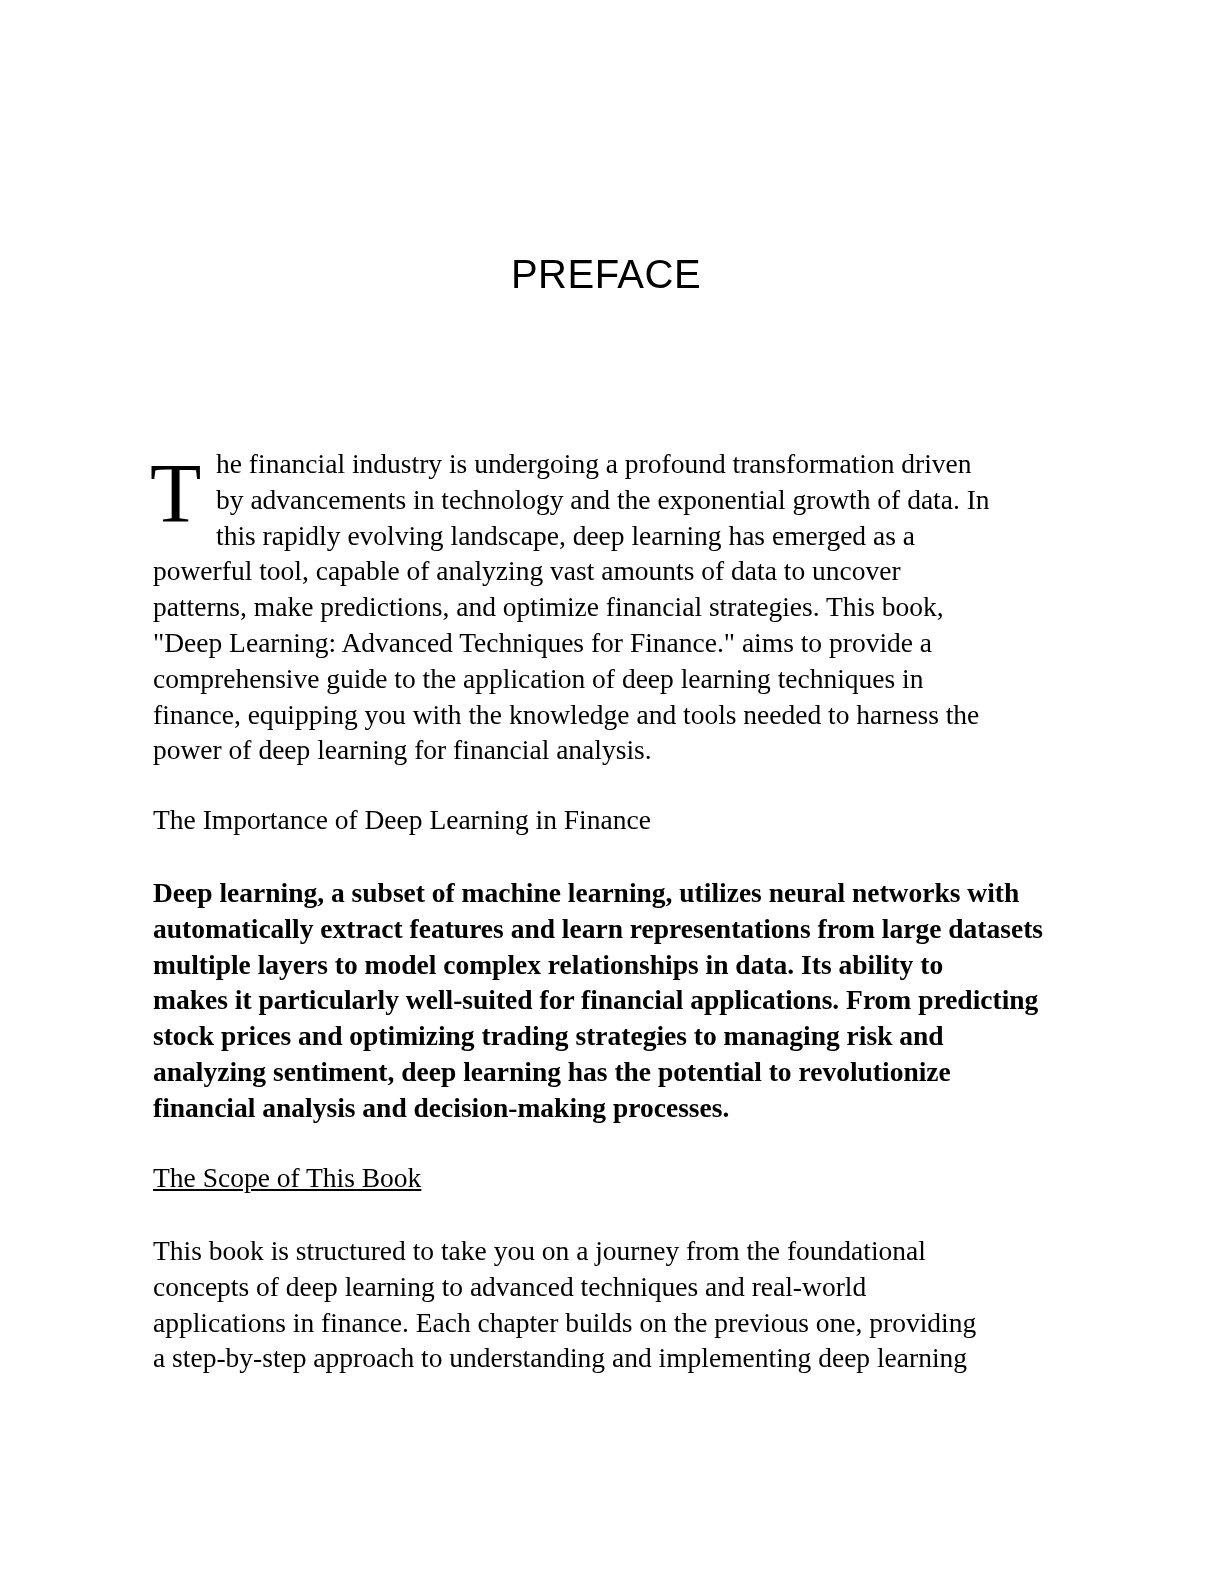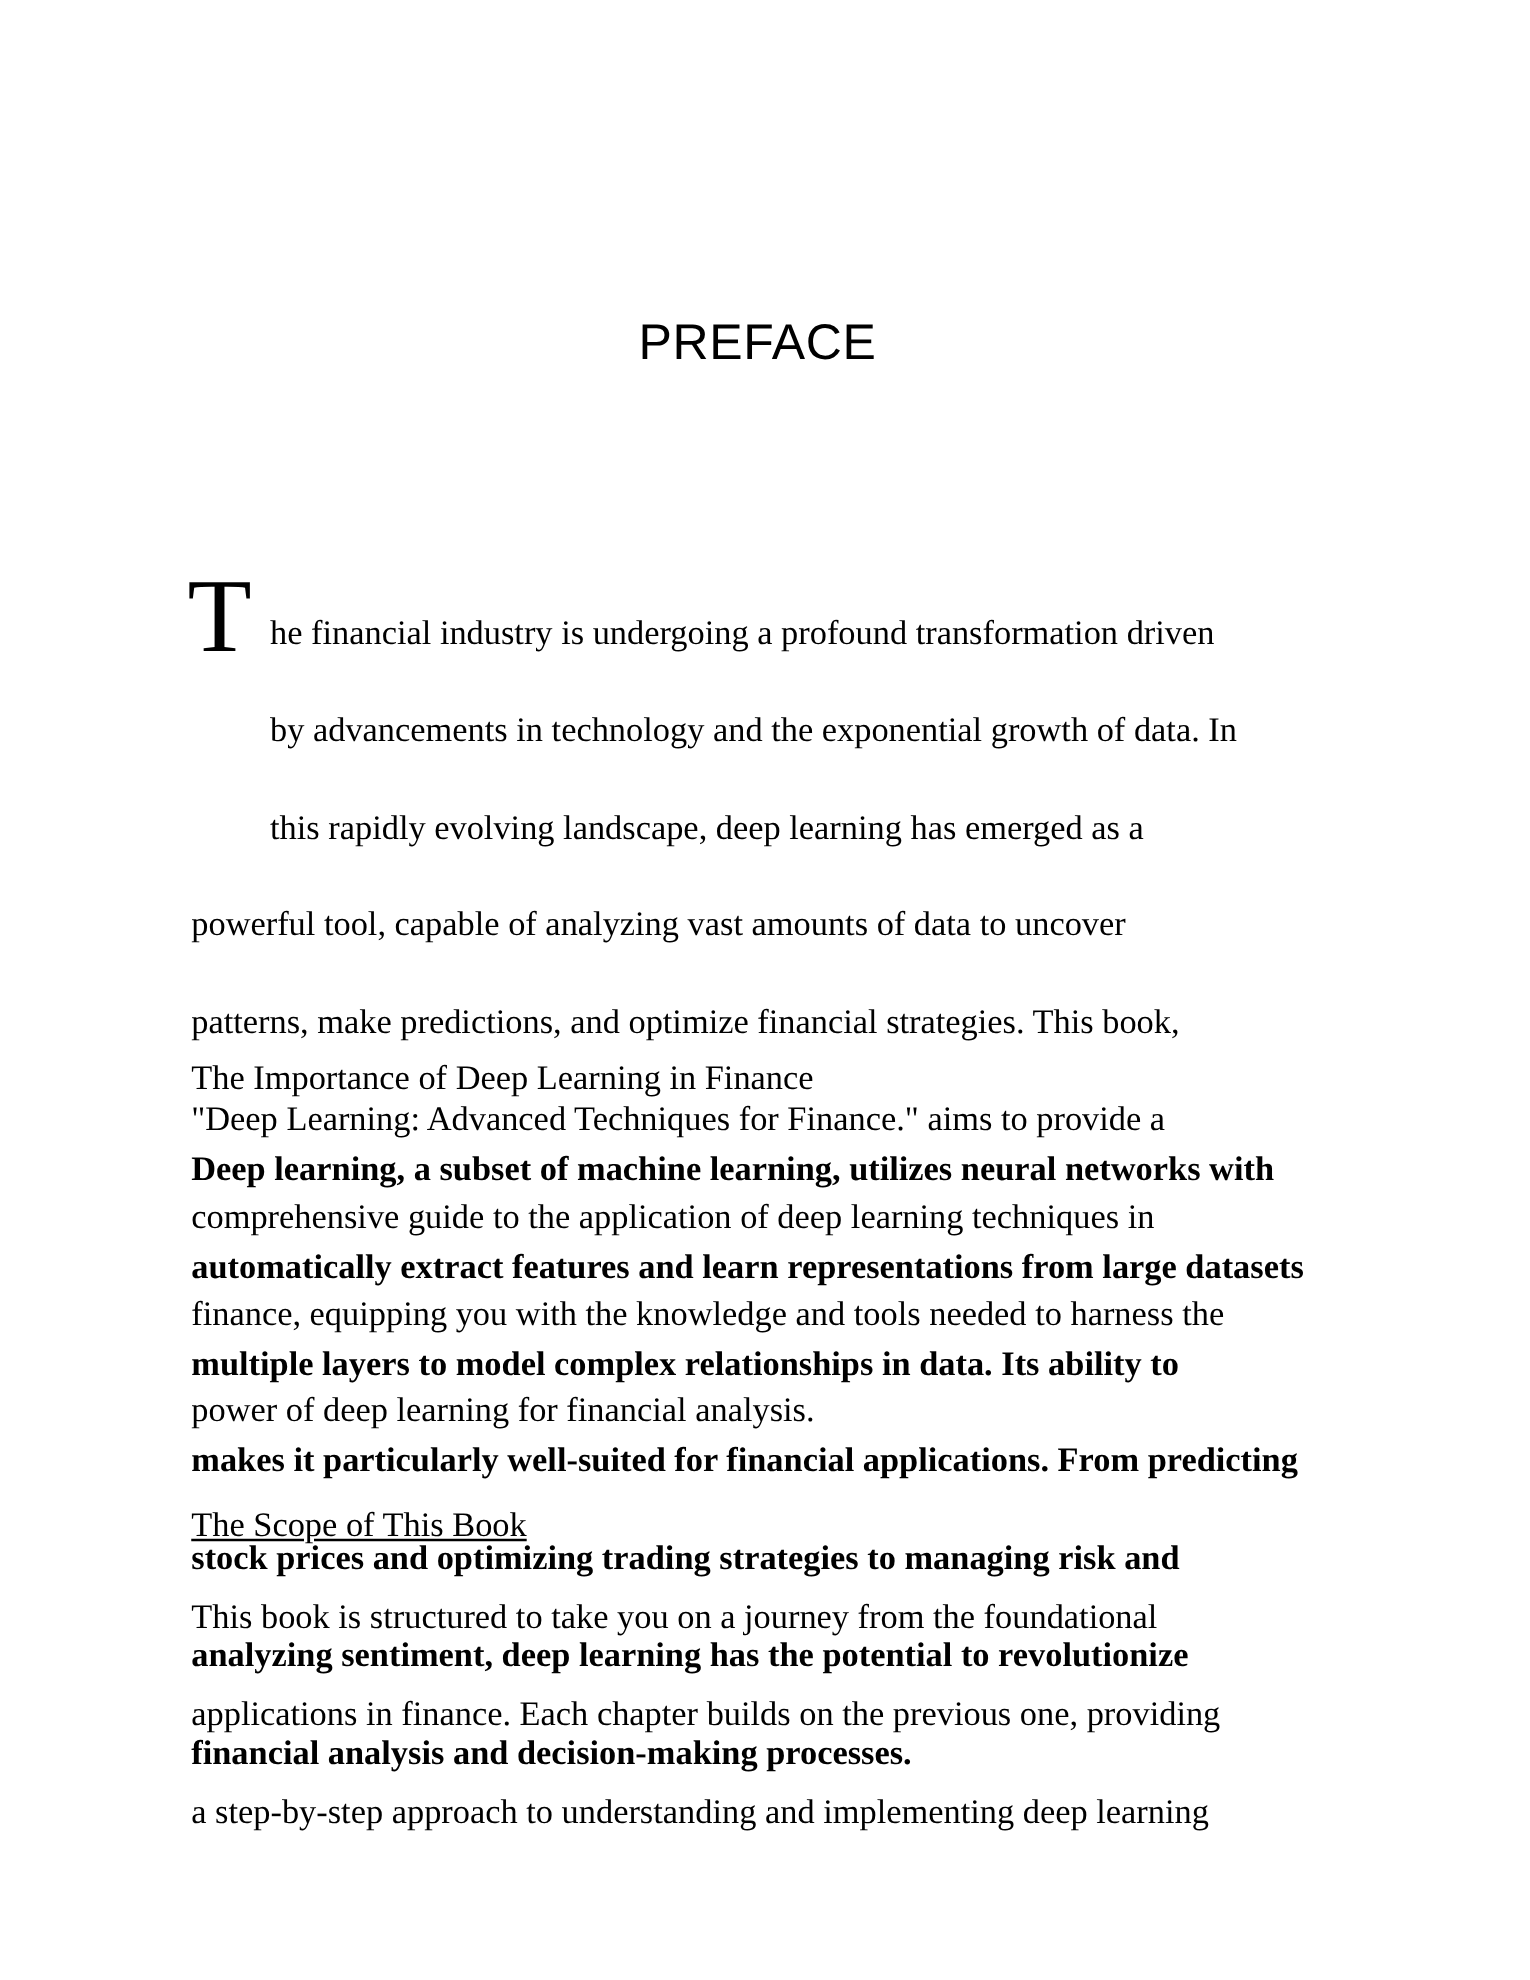--- a/index.html
+++ b/index.html
@@ -5,21 +5,21 @@
   html, body { margin: 0; padding: 0; background: #ffffff; }
   body { width: 1224px; height: 1584px; position: relative; overflow: hidden; color: #000; }
   .title {
     position: absolute; left: 0; width: 1212px; top: 252px; text-align: center;
     font-family: "Liberation Sans", sans-serif; font-size: 40px; letter-spacing: 0.5px;
   }
   .body-text {
     position: absolute; left: 153px; width: 910px;
     font-family: "Liberation Serif", serif; font-size: 27.5px; line-height: 35.8px;
   }
-  .line { white-space: nowrap; display: block; margin-top: 42px; }
+  .line { white-space: nowrap; display: block; }
   .indent { padding-left: 63px; }
   .dropcap {
     position: absolute; left: 150px; top: 452px;
     font-family: "Liberation Serif", serif; font-size: 84px; line-height: 84px;
   }
 </style>
 </head>
 <body>
 
 <div class="title">PREFACE</div>
@@ -51,15 +51,16 @@
   <span class="line">analyzing sentiment, deep learning has the potential to revolutionize</span>
   <span class="line">financial analysis and decision-making processes.</span>
 </div>
 
 <div class="body-text" style="top:1160px;text-decoration:underline;">
   <span class="line">The Scope of This Book</span>
 </div>
 
 <div class="body-text" style="top:1233px;">
   <span class="line">This book is structured to take you on a journey from the foundational</span>
+  <span class="line">concepts of deep learning to advanced techniques and real-world</span>
   <span class="line">applications in finance. Each chapter builds on the previous one, providing</span>
   <span class="line">a step-by-step approach to understanding and implementing deep learning</span>
 </div>
 
 </body></html>

